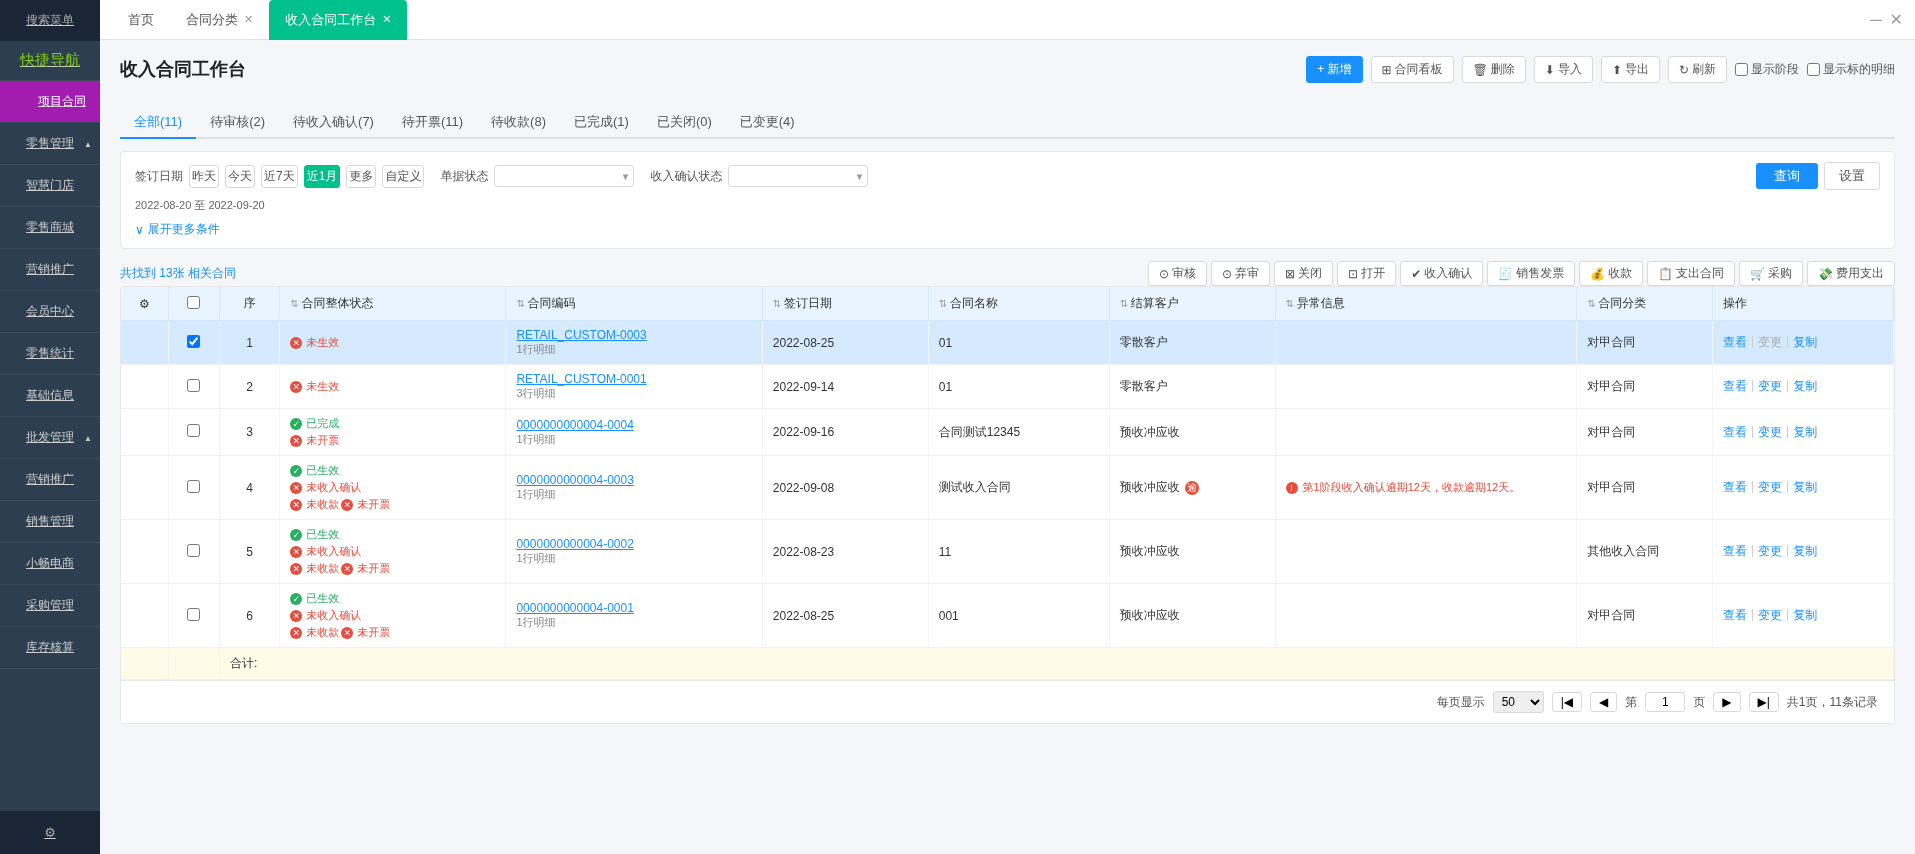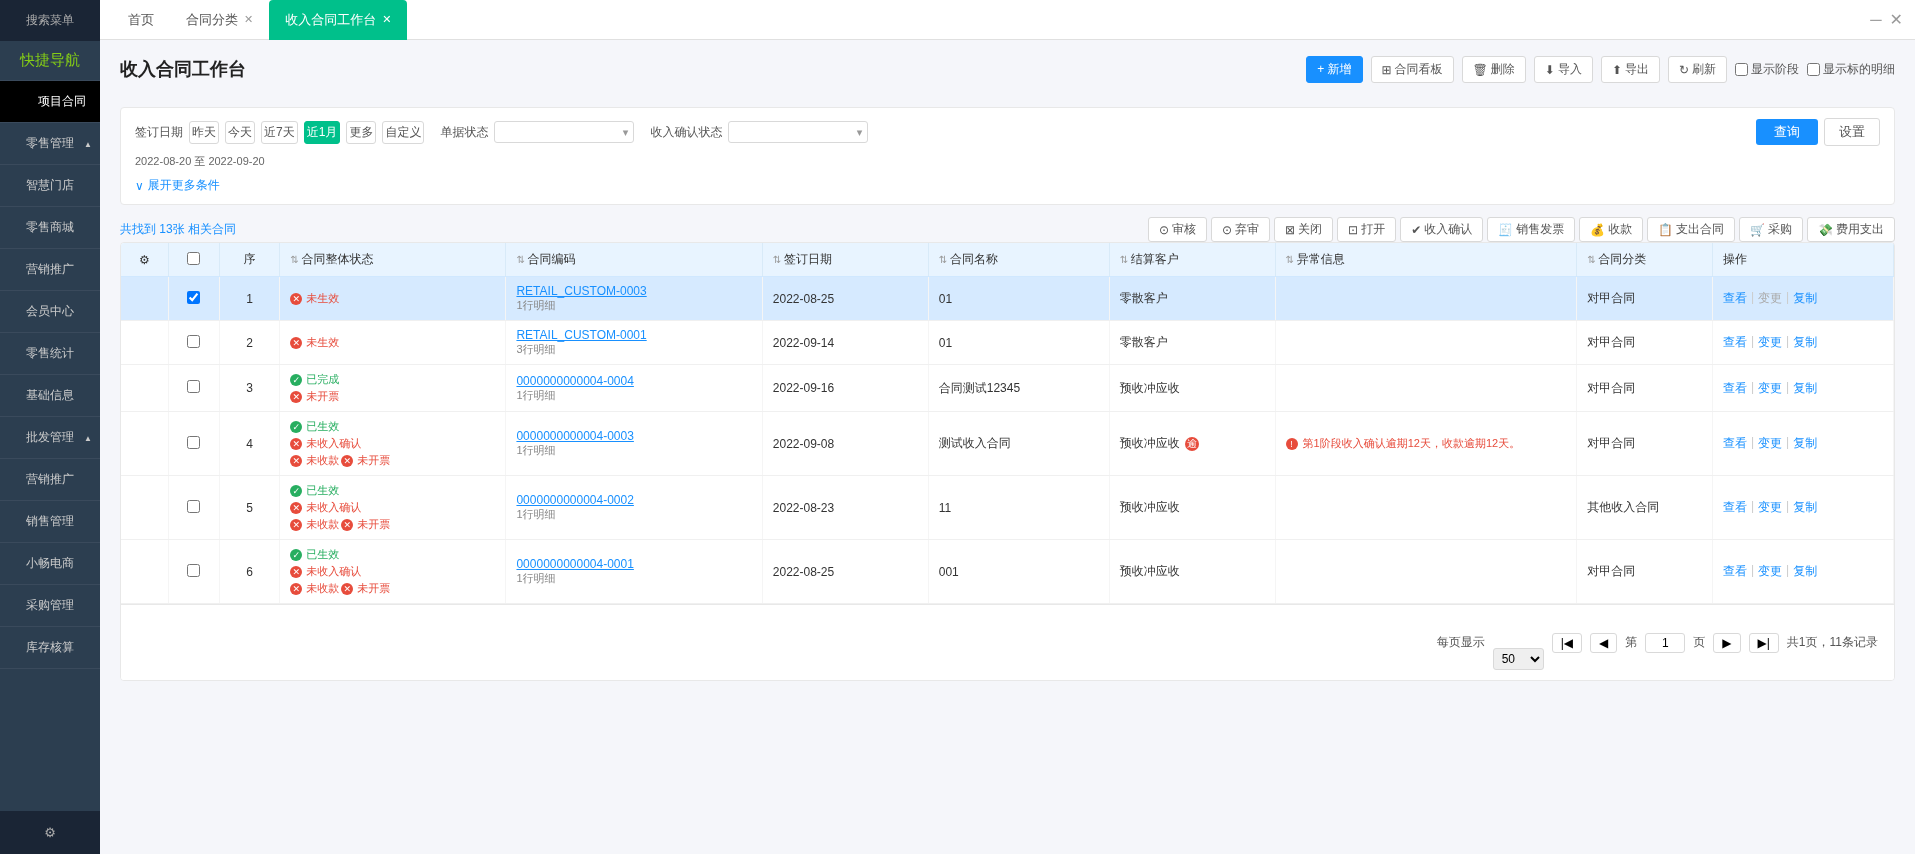--- a/index.html
+++ b/index.html
@@ -1,23 +1,23 @@
 <!DOCTYPE html>
 <html><head>
   <meta charset="utf-8">
   <style>
     * { box-sizing: border-box; margin: 0; padding: 0; }
     body { font-family: "Microsoft YaHei", "PingFang SC", Arial, sans-serif; font-size: 13px; background: #f0f2f5; color: #333; display: flex; height: 854px; overflow: hidden; }
 
     
-    .sidebar { width: 100px; background: #2c3e50; display: flex; flex-direction: column; align-items: center; padding-top: 0; color: #ccc; flex-shrink: 0; }
+    .sidebar { width: 100px; background: #2c3e50; display: flex; flex-direction: column; align-items: center; padding-top: 0; color: #ccc; flex-shrink: 0; text-decoration: underline; }
     .sidebar-search { width: 100%; padding: 12px 8px; background: #1a2535; text-align: center; font-size: 12px; color: #aaa; cursor: pointer; }
     .sidebar-nav { width: 100%; padding: 10px 0; border-bottom: 1px solid #3a4a5c; text-align: center; font-size: 15px; color: #84cc16; cursor: pointer; }
     .sidebar-item { width: 100%; padding: 12px 0; text-align: center; font-size: 12px; color: #ccc; cursor: pointer; border-bottom: 1px solid #3a4a5c; position: relative; }
-    .sidebar-item.active { background: #000000; color: #fff; padding-left: 24px; }
+    .sidebar-item.active { background: #a21caf; color: #fff; padding-left: 24px; }
     .sidebar-item.has-arrow::after { content: "▲"; font-size: 8px; position: absolute; right: 8px; top: 50%; transform: translateY(-50%); }
     .sidebar-gear { margin-top: auto; width: 100%; padding: 14px 0; text-align: center; background: #1a2535; color: #aaa; cursor: pointer; }
 
     
     .main { flex: 1; display: flex; flex-direction: column; overflow: hidden; }
 
     
     .tabbar { display: flex; align-items: center; background: #fff; border-bottom: 1px solid #e0e0e0; padding: 0 12px; height: 40px; flex-shrink: 0; }
     .tab { padding: 0 16px; height: 40px; display: flex; align-items: center; font-size: 13px; cursor: pointer; color: #555; position: relative; }
     .tab.active { color: #fff; background: #00c08b; border-radius: 4px 4px 0 0; }
@@ -89,21 +89,21 @@
     .action-link { color: #1890ff; cursor: pointer; font-size: 12px; }
     .action-link.disabled { color: #aaa; cursor: default; }
     .action-sep { color: #ccc; }
     .total-row td { background: #fffbe6; font-weight: 500; }
     .icon-circle { display: inline-block; width: 12px; height: 12px; border-radius: 50%; background: #e74c3c; color: #fff; font-size: 9px; line-height: 12px; text-align: center; margin-right: 2px; }
     .icon-circle-green { display: inline-block; width: 12px; height: 12px; border-radius: 50%; background: #27ae60; color: #fff; font-size: 9px; line-height: 12px; text-align: center; margin-right: 2px; }
     .gear-col { width: 30px; text-align: center; }
 
     
     .pagination { display: flex; align-items: center; justify-content: flex-end; padding: 10px 16px; background: #fff; border-top: 1px solid #e8e8e8; gap: 8px; font-size: 12px; color: #555; }
-    .page-select { border: 1px solid #d9d9d9; border-radius: 3px; padding: 2px 4px; font-size: 12px; margin-top: 33px; }
+    .page-select { border: 1px solid #d9d9d9; border-radius: 3px; padding: 2px 4px; font-size: 12px; }
     .page-btn { padding: 2px 8px; border: 1px solid #d9d9d9; border-radius: 3px; cursor: pointer; background: #fff; font-size: 12px; }
     .page-input { width: 40px; border: 1px solid #d9d9d9; border-radius: 3px; padding: 2px 4px; font-size: 12px; text-align: center; }
 
     
     ::-webkit-scrollbar { width: 6px; height: 6px; }
     ::-webkit-scrollbar-track { background: #f0f0f0; }
     ::-webkit-scrollbar-thumb { background: #bbb; border-radius: 3px; }
 
     .col-sort::before { content: "⇅ "; font-size: 10px; color: #999; }
   </style>
@@ -178,20 +178,30 @@
           <input type="checkbox" style="">
           <span>显示阶段</span>
         </label>
         <label class="checkbox-label">
           <input type="checkbox" style="">
           <span>显示标的明细</span>
         </label>
       </div>
     </div>
 
+    <div class="filter-tabs">
+      <div class="filter-tab active">全部(11)</div>
+      <div class="filter-tab">待审核(2)</div>
+      <div class="filter-tab">待收入确认(7)</div>
+      <div class="filter-tab">待开票(11)</div>
+      <div class="filter-tab">待收款(8)</div>
+      <div class="filter-tab">已完成(1)</div>
+      <div class="filter-tab">已关闭(0)</div>
+      <div class="filter-tab">已变更(4)</div>
+    </div>
 
     <div class="filter-bar">
       <div class="filter-row" style="margin-bottom:8px;">
         <div class="filter-item">
           <span class="filter-label">签订日期</span>
           <div class="filter-dates">
             <button class="date-btn">昨天</button>
             <button class="date-btn">今天</button>
             <button class="date-btn">近7天</button>
             <button class="date-btn active">近1月</button>
@@ -498,20 +508,25 @@
               <div class="action-links">
                 <span class="action-link">查看</span>
                 <span class="action-sep">|</span>
                 <span class="action-link">变更</span>
                 <span class="action-sep">|</span>
                 <span class="action-link">复制</span>
               </div>
             </td>
           </tr>
 
+          <tr class="total-row">
+            <td></td>
+            <td></td>
+            <td colspan="9">合计:</td>
+          </tr>
         </tbody>
       </table>
 
       <div class="pagination">
         <span>每页显示</span>
         <select class="page-select">
           <option>50</option>
           <option>10</option>
           <option>20</option>
           <option>100</option>

